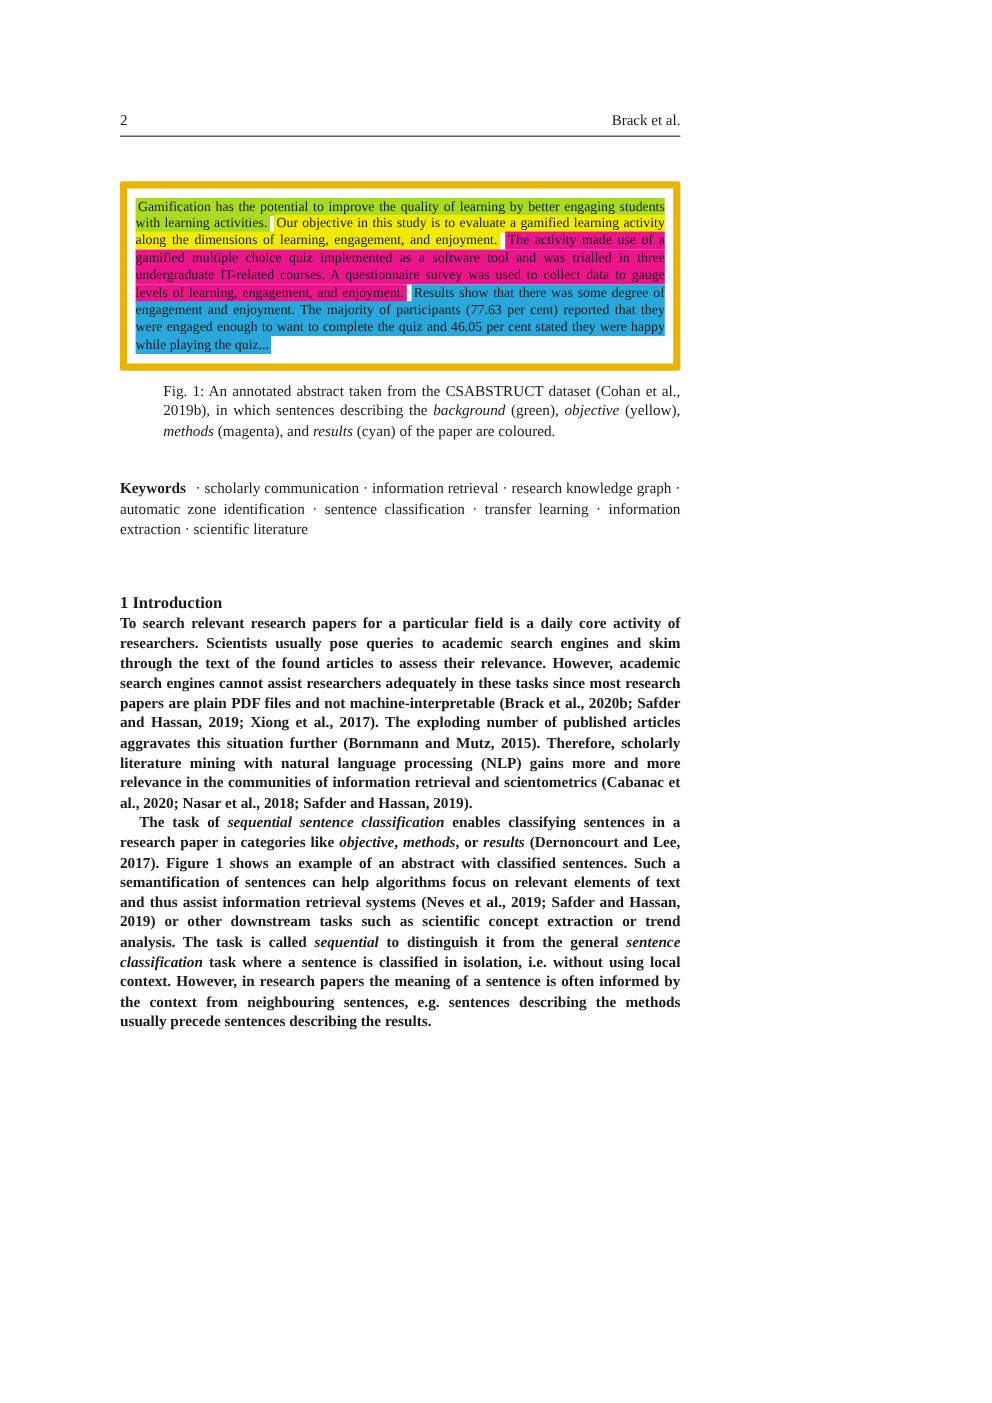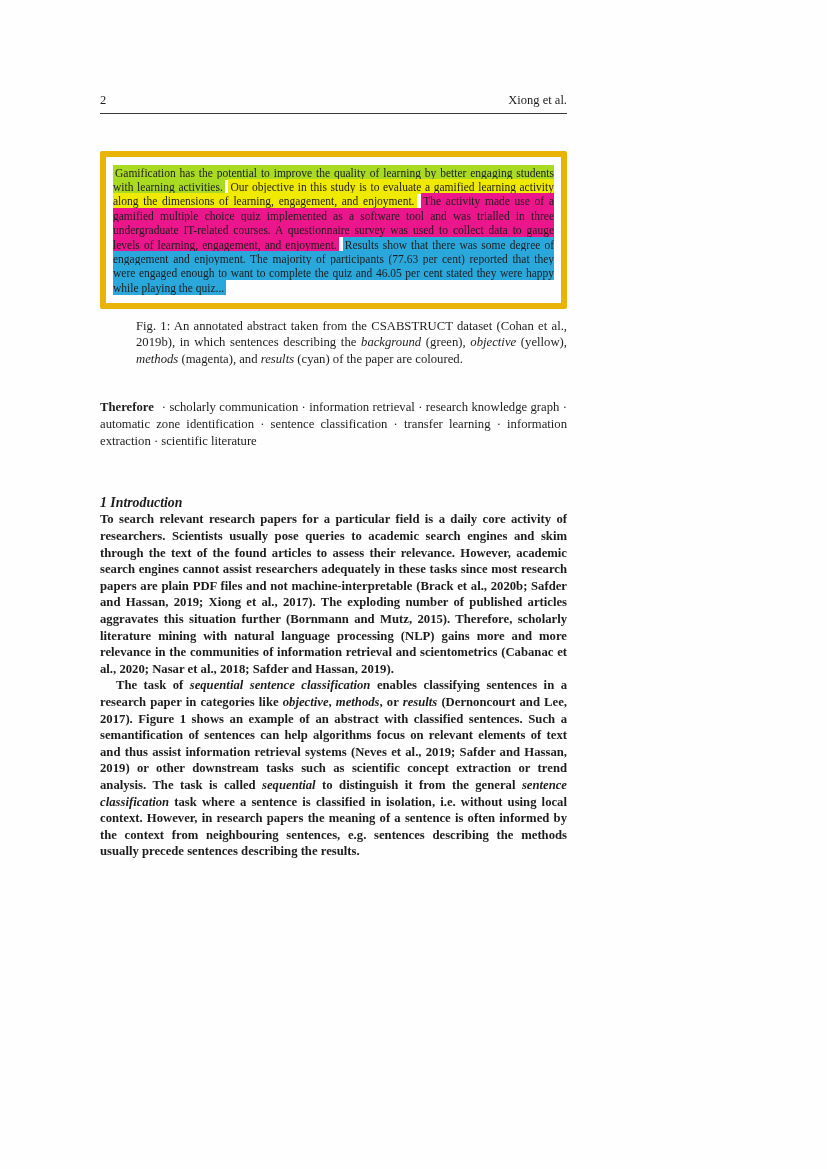--- a/index.html
+++ b/index.html
@@ -55,52 +55,51 @@
     font-size: 12.7px;
     line-height: 16.8px;
     text-align: justify;
   }
   .kw-label { font-weight: bold; margin-right: 8px; }
   
   .section-heading {
     margin-top: 46px;
     font-size: 13.8px;
     font-weight: bold;
-    font-style: italic;
   }
   
   .body-text {
     font-size: 12.7px;
     line-height: 16.6px;
     text-align: justify;
     font-weight: bold;
   }
   p.para { margin: 0; }
   p.para.indent { text-indent: 16px; }
   .it { font-style: italic; }
 </style>
 </head>
 <body>
 
 <div class="page">
   <div class="content">
 
     <div class="header">
       <span>2</span>
-      <span>Xiong et al.</span>
+      <span>Brack et al.</span>
     </div>
 
     <div class="figure-box">
       <span id="figure-abstract"><span class="hl" style="background-color: rgb(170, 219, 35);">Gamification has the potential to improve the quality of learning by better engaging students with learning activities.</span> <span class="hl" style="background-color: rgb(240, 234, 0);">Our objective in this study is to evaluate a gamified learning activity along the dimensions of learning, engagement, and enjoyment.</span> <span class="hl" style="background-color: rgb(235, 22, 139);">The activity made use of a gamified multiple choice quiz implemented as a software tool and was trialled in three undergraduate IT-related courses. A questionnaire survey was used to collect data to gauge levels of learning, engagement, and enjoyment.</span> <span class="hl" style="background-color: rgb(43, 168, 219);">Results show that there was some degree of engagement and enjoyment. The majority of participants (77.63 per cent) reported that they were engaged enough to want to complete the quiz and 46.05 per cent stated they were happy while playing the quiz...</span></span>
     </div>
 
     <div class="caption"><span>Fig. 1: An annotated abstract taken from the CSABSTRUCT dataset (Cohan et al., 2019b), in which sentences describing the </span><span class="it">background</span><span> (green), </span><span class="it">objective</span><span> (yellow), </span><span class="it">methods</span><span> (magenta), and </span><span class="it">results</span><span> (cyan) of the paper are coloured.</span></div>
 
     <div class="keywords">
-      <span class="kw-label">Therefore</span><span id="keywords-list">· scholarly communication · information retrieval · research knowledge graph · automatic zone identification · sentence classification · transfer learning · information extraction · scientific literature</span>
+      <span class="kw-label">Keywords</span><span id="keywords-list">· scholarly communication · information retrieval · research knowledge graph · automatic zone identification · sentence classification · transfer learning · information extraction · scientific literature</span>
     </div>
 
     <div class="section-heading">1 Introduction</div>
 
     <div class="body-text">
       <p class="para"><span>To search relevant research papers for a particular field is a daily core activity of researchers. Scientists usually pose queries to academic search engines and skim through the text of the found articles to assess their relevance. However, academic search engines cannot assist researchers adequately in these tasks since most research papers are plain PDF files and not machine-interpretable (Brack et al., 2020b; Safder and Hassan, 2019; Xiong et al., 2017). The exploding number of published articles aggravates this situation further (Bornmann and Mutz, 2015). Therefore, scholarly literature mining with natural language processing (NLP) gains more and more relevance in the communities of information retrieval and scientometrics (Cabanac et al., 2020; Nasar et al., 2018; Safder and Hassan, 2019).</span></p>
       <p class="para indent"><span>The task of </span><span class="it">sequential sentence classification</span><span> enables classifying sentences in a research paper in categories like </span><span class="it">objective</span><span>, </span><span class="it">methods</span><span>, or </span><span class="it">results</span><span> (Dernoncourt and Lee, 2017). Figure 1 shows an example of an abstract with classified sentences. Such a semantification of sentences can help algorithms focus on relevant elements of text and thus assist information retrieval systems (Neves et al., 2019; Safder and Hassan, 2019) or other downstream tasks such as scientific concept extraction or trend analysis. The task is called </span><span class="it">sequential</span><span> to distinguish it from the general </span><span class="it">sentence classification</span><span> task where a sentence is classified in isolation, i.e. without using local context. However, in research papers the meaning of a sentence is often informed by the context from neighbouring sentences, e.g. sentences describing the methods usually precede sentences describing the results.</span></p>
     </div>
 
   </div>

